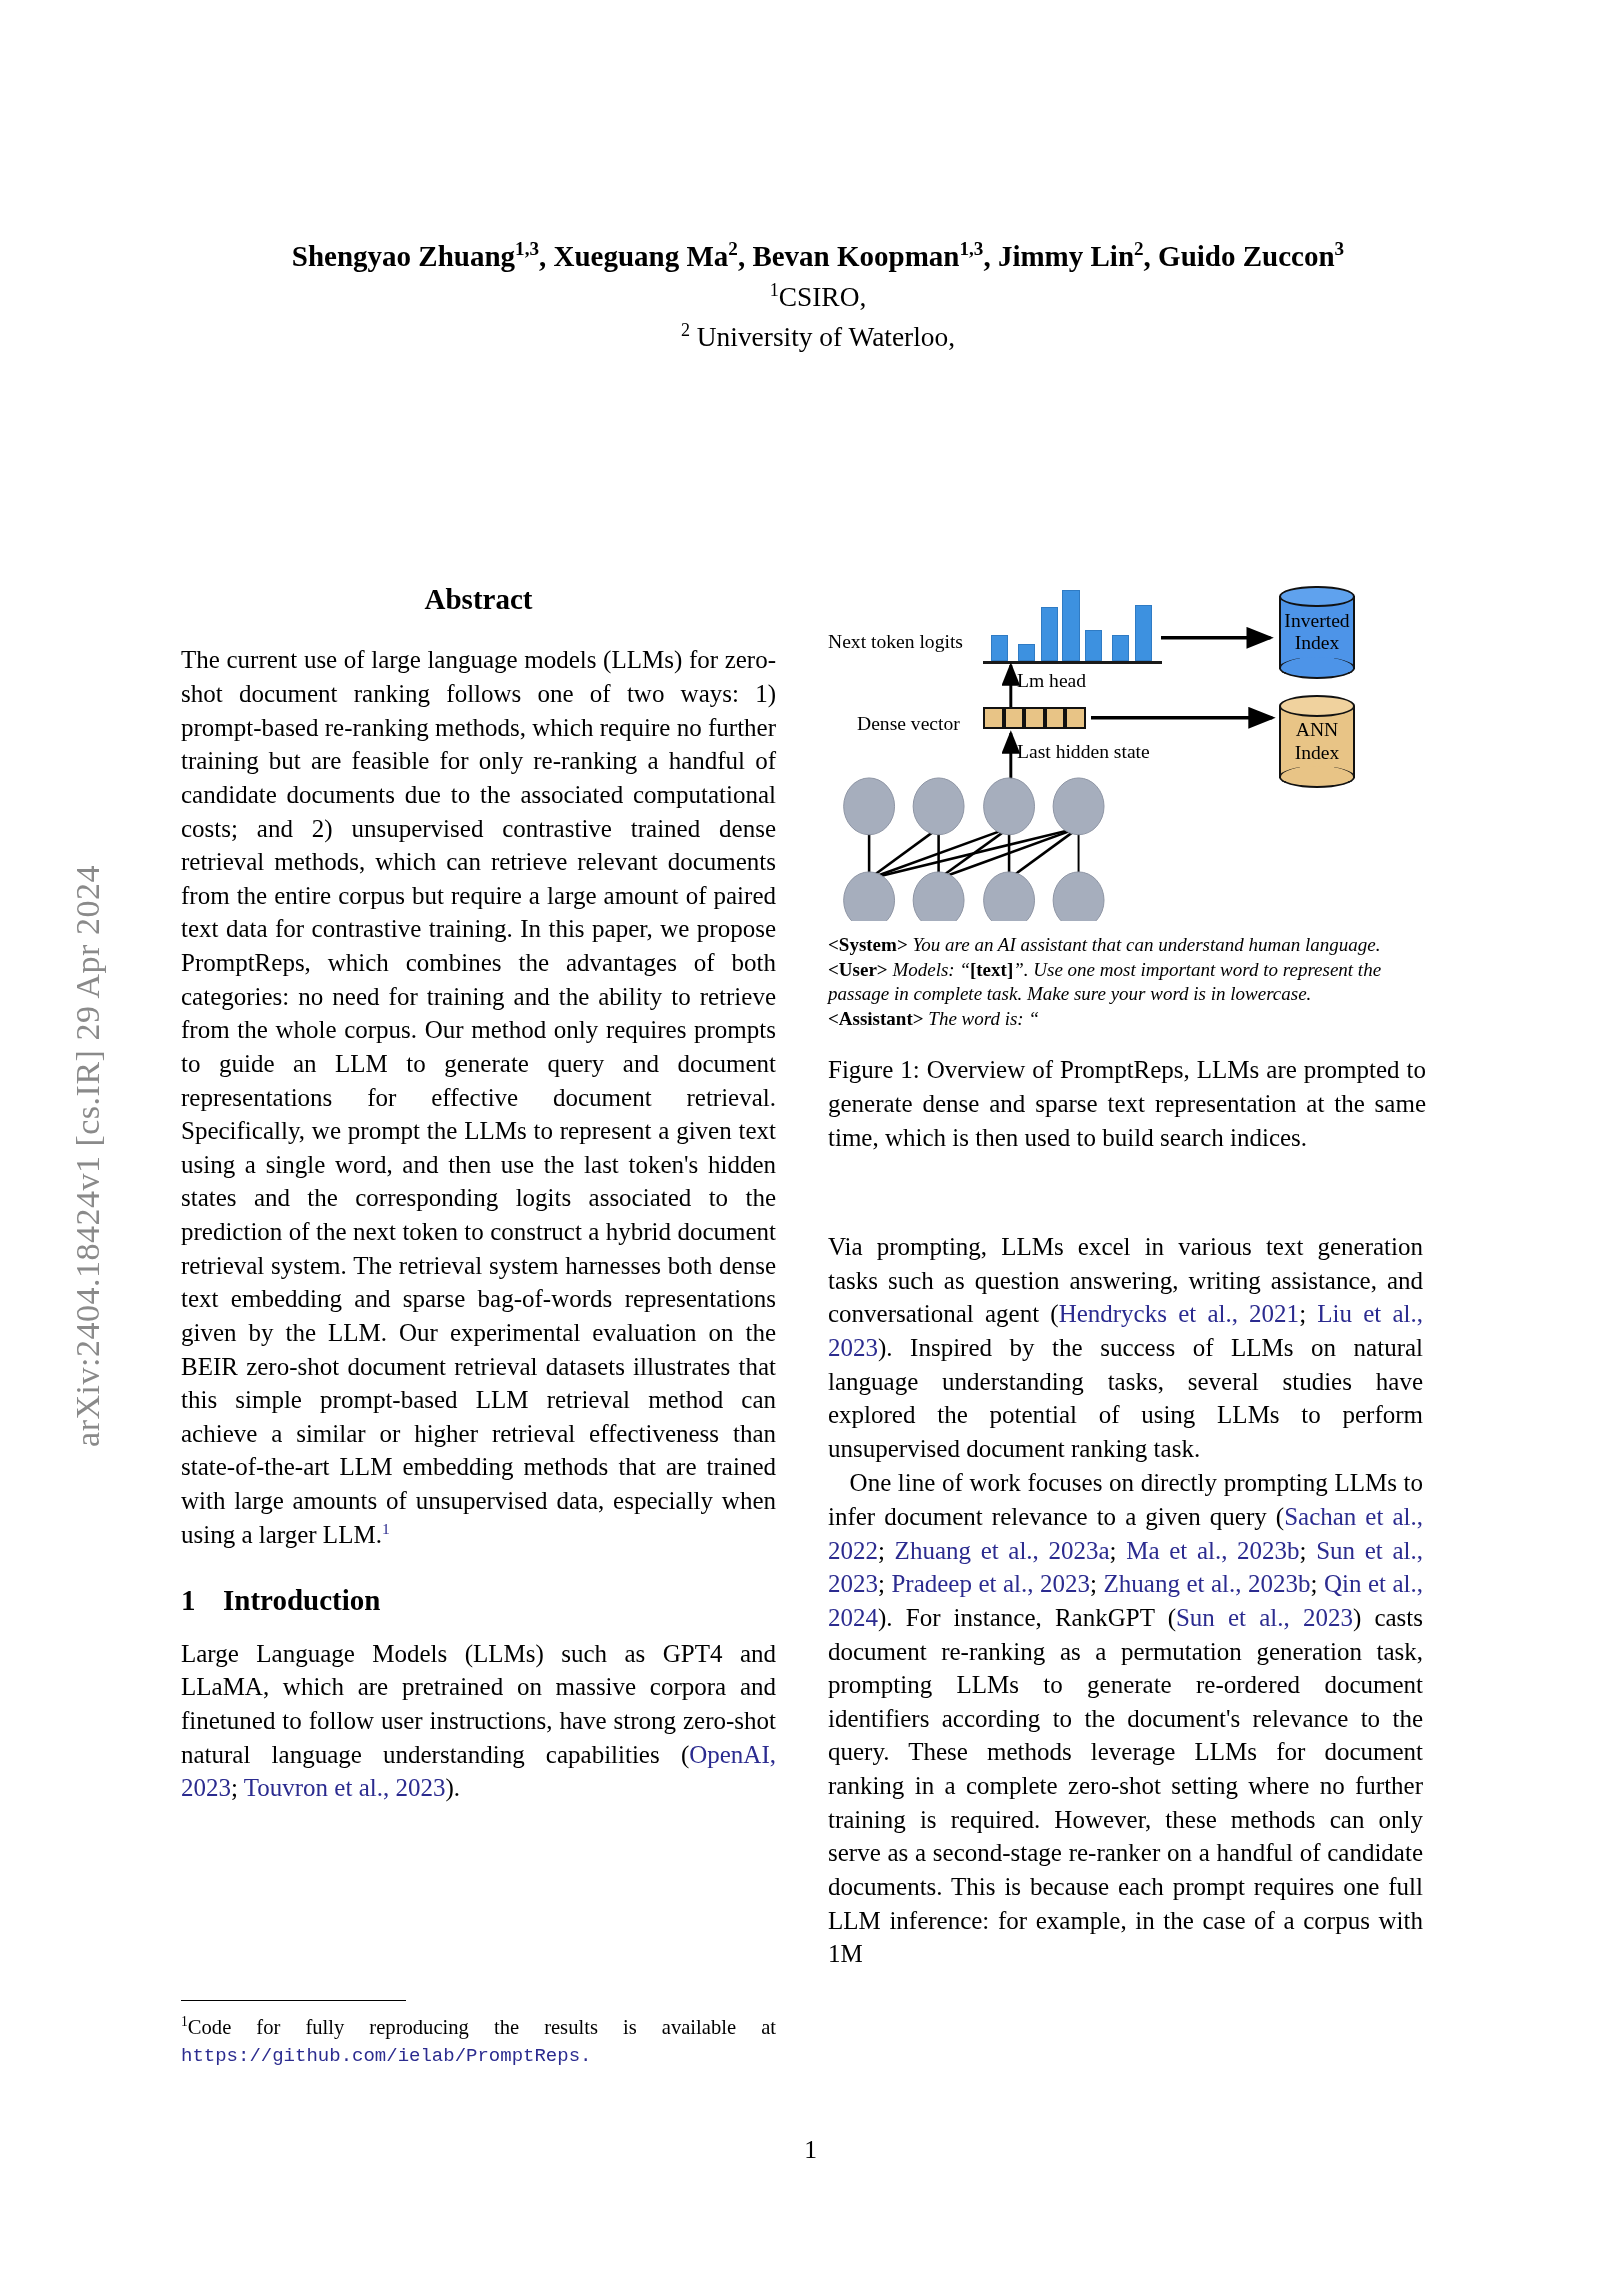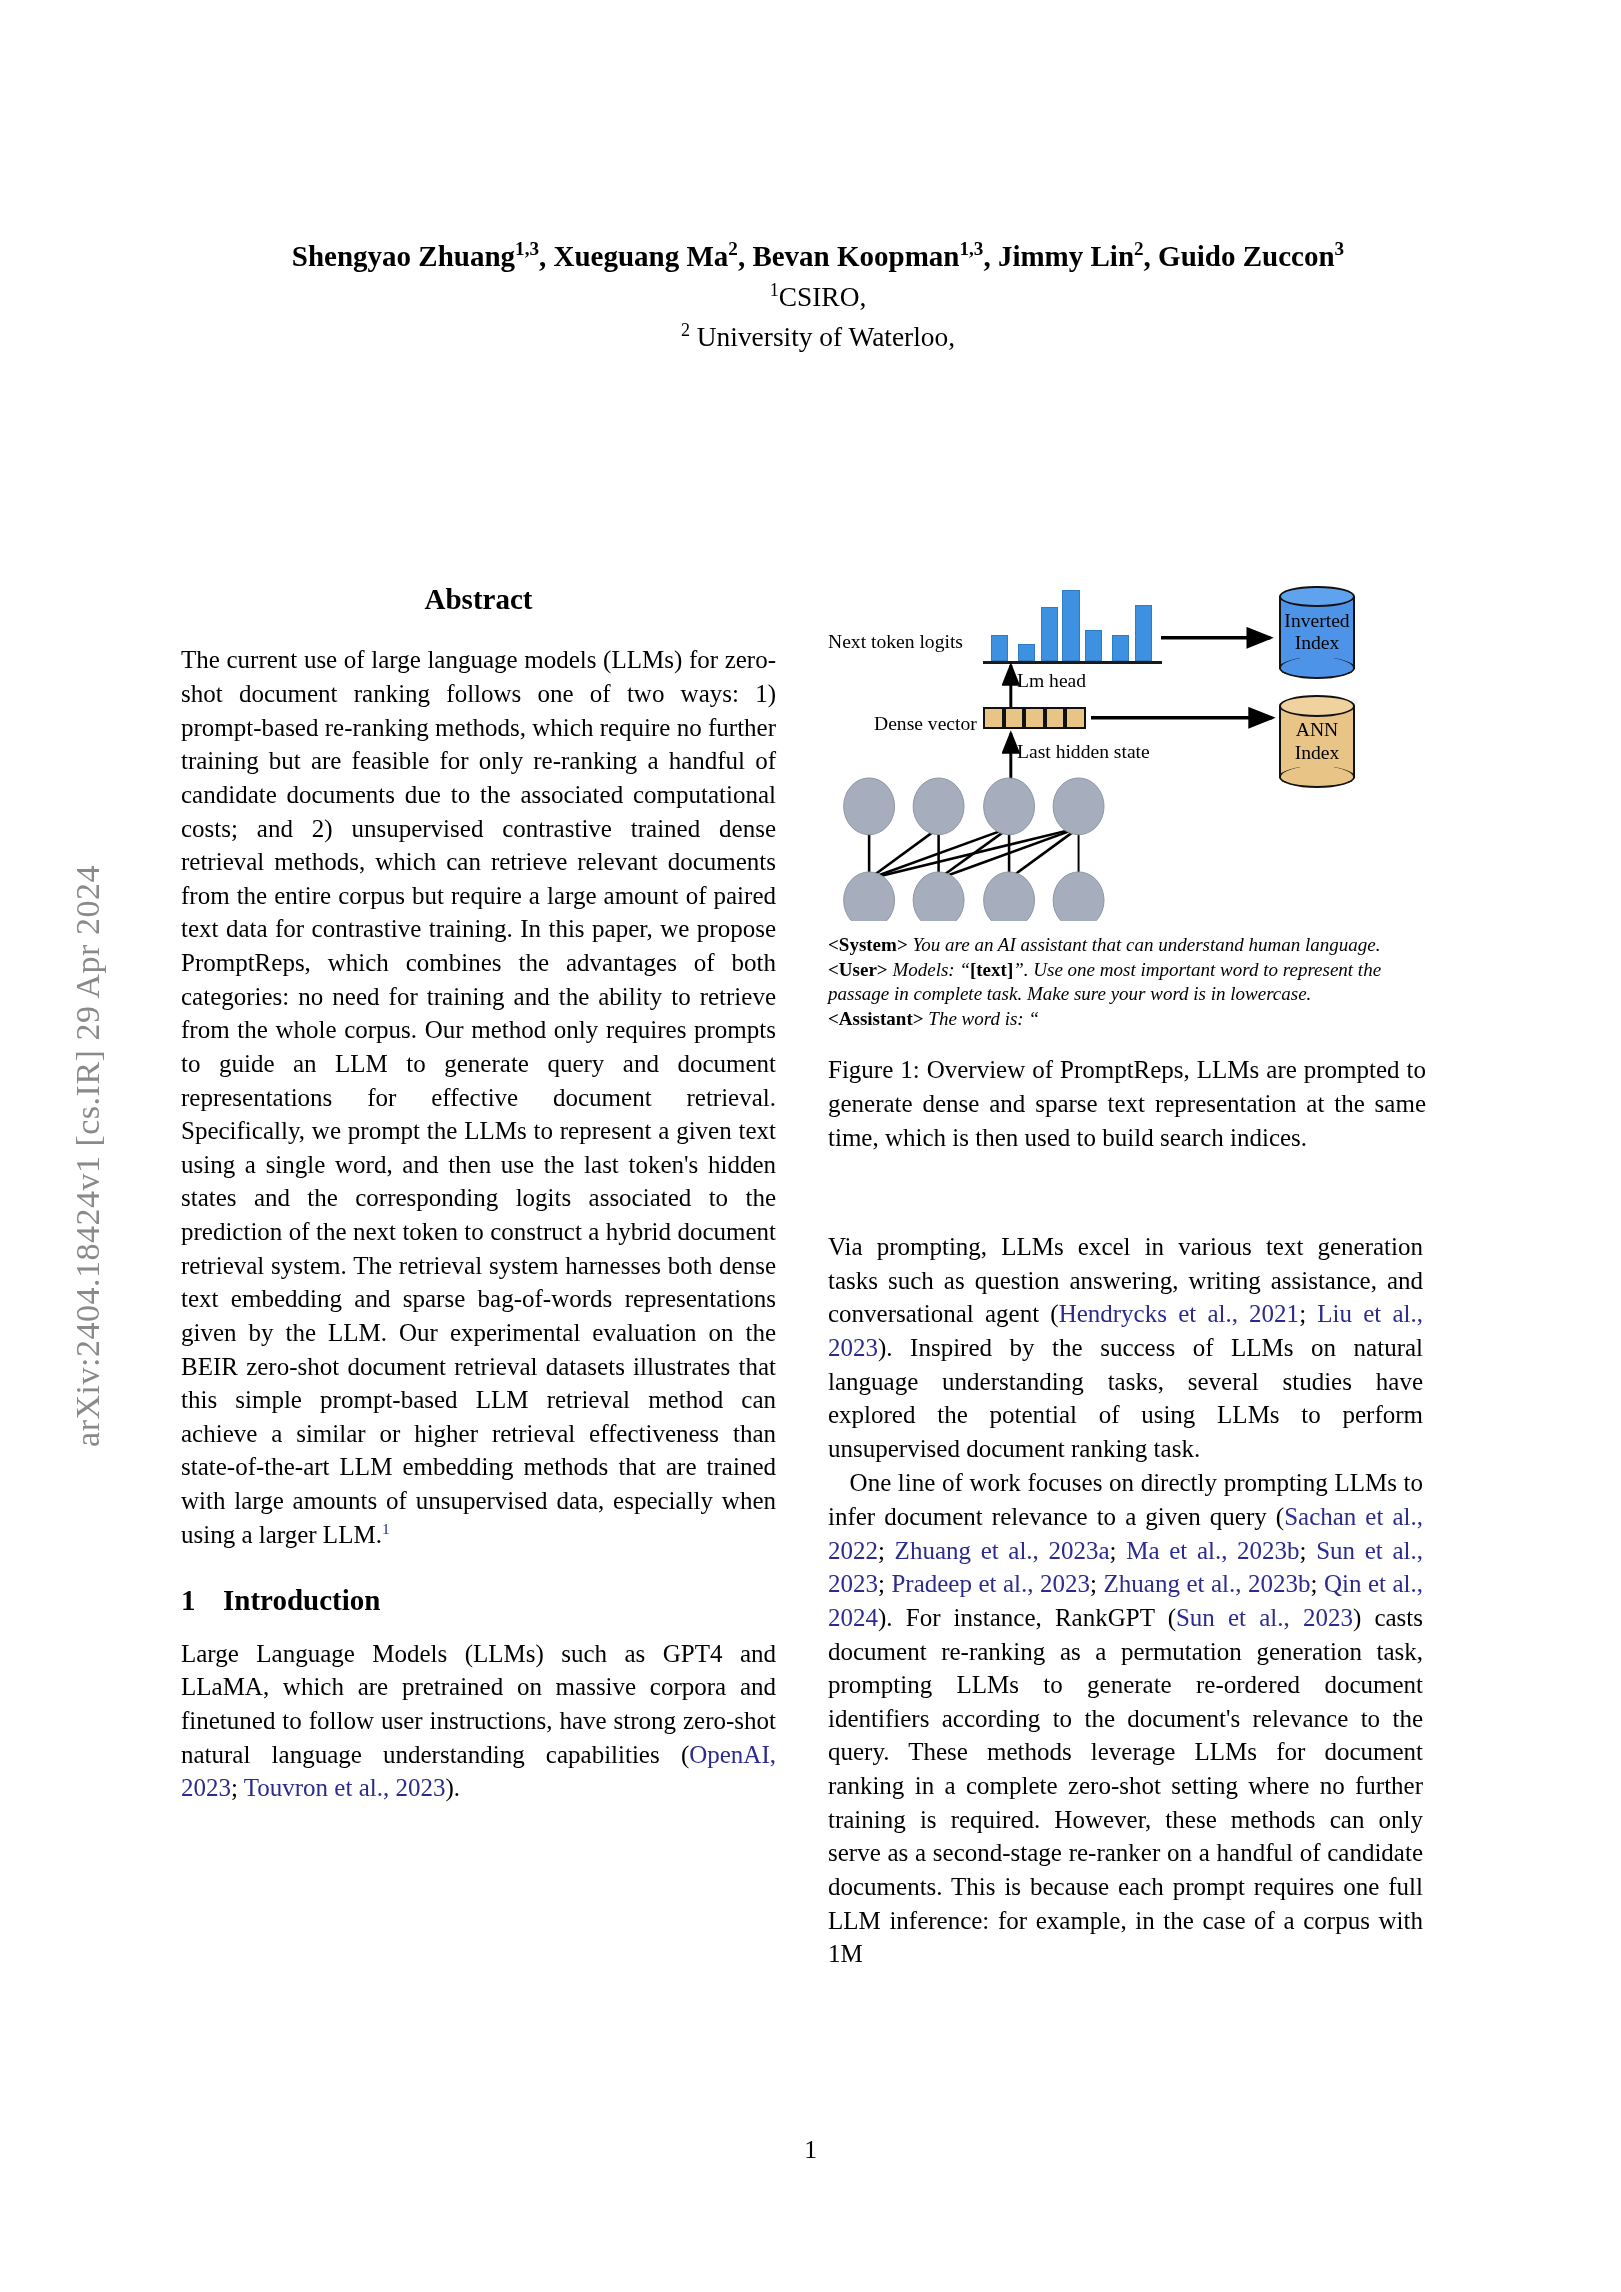--- a/index.html
+++ b/index.html
@@ -86,20 +86,27 @@
   <div id="col-left">
     <h2 class="abstract-head">Abstract</h2>
     <p class="body">The current use of large language models (LLMs) for zero-shot document ranking follows one of two ways: 1) prompt-based re-ranking methods, which require no further training but are feasible for only re-ranking a handful of candidate documents due to the associated computational costs; and 2) unsupervised contrastive trained dense retrieval methods, which can retrieve relevant documents from the entire corpus but require a large amount of paired text data for contrastive training. In this paper, we propose PromptReps, which combines the advantages of both categories: no need for training and the ability to retrieve from the whole corpus. Our method only requires prompts to guide an LLM to generate query and document representations for effective document retrieval. Specifically, we prompt the LLMs to represent a given text using a single word, and then use the last token's hidden states and the corresponding logits associated to the prediction of the next token to construct a hybrid document retrieval system. The retrieval system harnesses both dense text embedding and sparse bag-of-words representations given by the LLM. Our experimental evaluation on the BEIR zero-shot document retrieval datasets illustrates that this simple prompt-based LLM retrieval method can achieve a similar or higher retrieval effectiveness than state-of-the-art LLM embedding methods that are trained with large amounts of unsupervised data, especially when using a larger LLM.<sup class="fn-ref">1</sup></p>
 
     <h2 class="section-head">
       <span class="num">1</span><span>Introduction</span>
     </h2>
     <p class="body">Large Language Models (LLMs) such as GPT4 and LLaMA, which are pretrained on massive corpora and finetuned to follow user instructions, have strong zero-shot natural language understanding capabilities (<span class="cite">OpenAI, 2023</span>; <span class="cite">Touvron et al., 2023</span>).</p>
   </div>
 
+  <div id="footnote">
+    <div id="fn-rule"></div>
+    <p id="fn-text">
+      <span class="fnsup">1</span><span>Code for fully reproducing the results is available at</span>
+      <span class="mono">https://github.com/ielab/PromptReps.</span>
+    </p>
+  </div>
 
   <div id="figure-1">
 
     <div id="fig-canvas">
 
       <div class="fig-label" style="left:0px;top:63px;">Next token logits</div>
 
       <div id="bars-wrap" style="left:160px;top:9.8px;width:167px;height:83px;">
         <div class="bar" style="left:2.9px;width:16.7px;height:25.5px;"></div>
         <div class="bar" style="left:30px;width:16.7px;height:16.7px;"></div>
@@ -118,21 +125,21 @@
             </marker>
           </defs>
         <line x1="0" y1="11" x2="112" y2="11" stroke="#000" stroke-width="3.5" marker-end="url(#ah)"></line>
       </svg>
 
       <svg style="position:absolute;left:174px;top:93px;" width="19.6" height="69" viewBox="0 0 20 70">
         <line x1="9" y1="68" x2="9" y2="4" stroke="#000" stroke-width="3" marker-end="url(#ah)"></line>
       </svg>
       <div class="fig-label" style="left:189px;top:102px;">Lm head</div>
 
-      <div class="fig-label" style="left:46px;top:145px;">Dense vector</div>
+      <div class="fig-label" style="left:29px;top:145px;">Dense vector</div>
       <div id="dense-vector" style="left:155px;top:139px;">
         <div class="dv-cell"></div>
         <div class="dv-cell"></div>
         <div class="dv-cell"></div>
         <div class="dv-cell"></div>
         <div class="dv-cell"></div>
       </div>
 
       <svg style="position:absolute;left:263px;top:139px;" width="196" height="21.6" viewBox="0 0 200 22">
         <line x1="0" y1="11" x2="185" y2="11" stroke="#000" stroke-width="3.5" marker-end="url(#ah)"></line>

